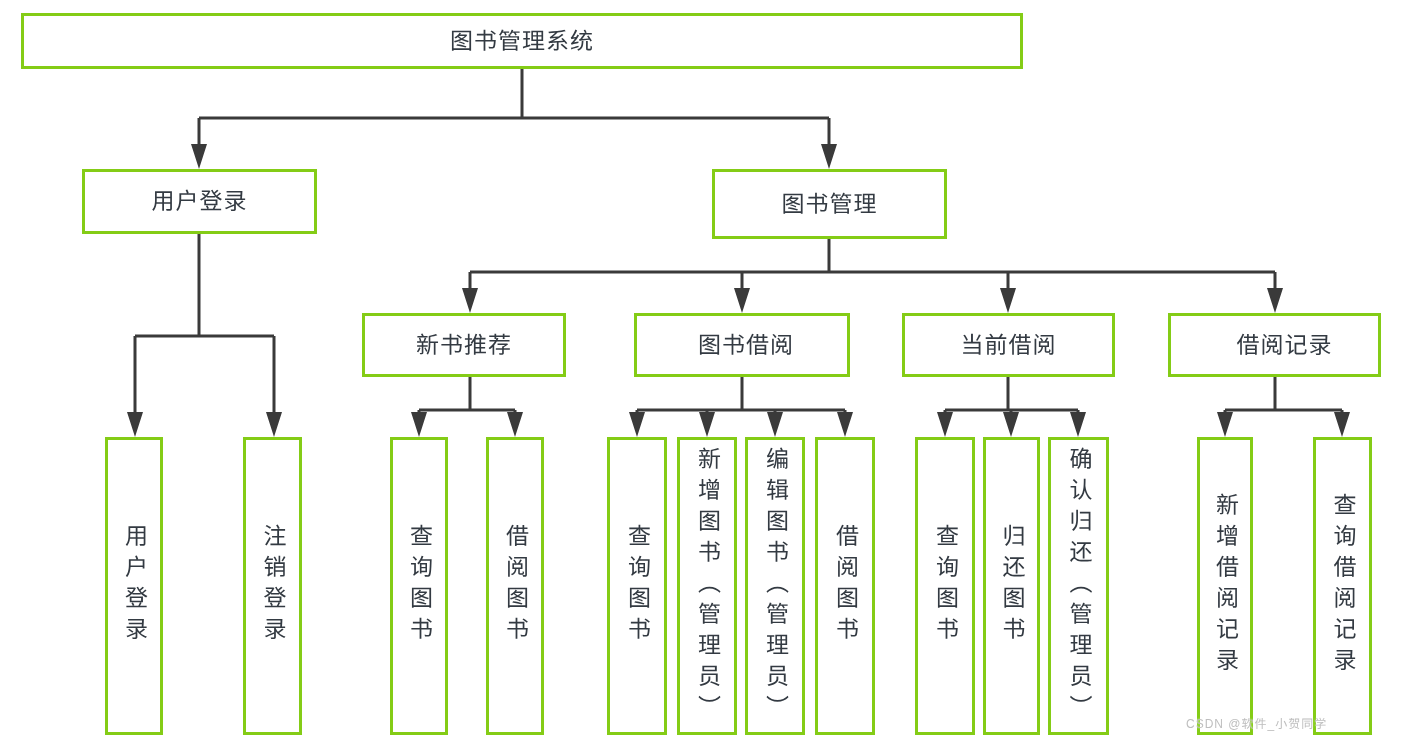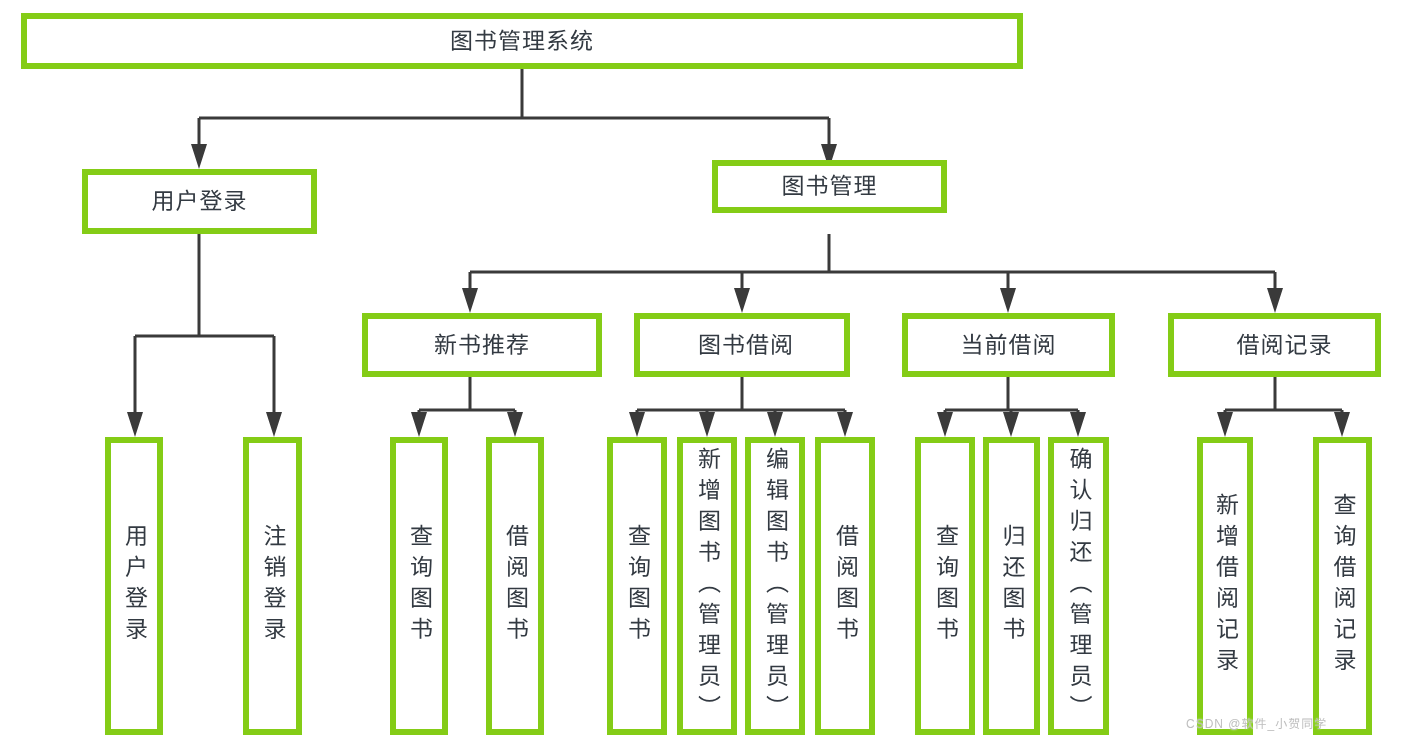--- a/index.html
+++ b/index.html
@@ -1,21 +1,21 @@
 <!DOCTYPE html>
 <html lang="zh-CN"><head>
 <meta charset="utf-8">
 <style>
   html,body{margin:0;padding:0;background:#ffffff;}
   .canvas{
     position:relative;width:1405px;height:747px;background:#ffffff;overflow:hidden;
     font-family:"Liberation Sans",sans-serif;color:#333a42;
   }
   .box{
-    position:absolute;box-sizing:border-box;border:6px solid #84cc16;background:#ffffff;
+    position:absolute;box-sizing:border-box;border:3px solid #84cc16;background:#ffffff;
     display:flex;align-items:center;justify-content:center;
   }
   .h-label{font-size:23px;letter-spacing:1px;white-space:nowrap;line-height:1;}
   .v-label{
     writing-mode:vertical-rl;text-orientation:mixed;
     font-size:23px;letter-spacing:8px;line-height:1;white-space:nowrap;
   }
   .connectors{position:absolute;left:0;top:0;pointer-events:none;}
   .watermark{
     position:absolute;left:1186px;top:714px;font-size:12px;letter-spacing:1px;
@@ -50,25 +50,25 @@
       M1334 412 L1350 412 L1342 437 Z"></path>
   </svg>
 
   <div class="box" style="left:21px;top:13px;width:1002px;height:56px;">
     <span class="h-label">图书管理系统</span>
   </div>
 
   <div class="box" style="left:82px;top:169px;width:235px;height:65px;">
     <span class="h-label">用户登录</span>
   </div>
-  <div class="box" style="left:712px;top:160px;width:235px;height:53px;">
+  <div class="box" style="left:712px;top:169px;width:235px;height:70px;">
     <span class="h-label">图书管理</span>
   </div>
 
-  <div class="box" style="left:362px;top:313px;width:240px;height:64px;">
+  <div class="box" style="left:362px;top:313px;width:204px;height:64px;">
     <span class="h-label">新书推荐</span>
   </div>
   <div class="box" style="left:634px;top:313px;width:216px;height:64px;padding-left:8px;">
     <span class="h-label">图书借阅</span>
   </div>
   <div class="box" style="left:902px;top:313px;width:213px;height:64px;text-align:right;">
     <span class="h-label">当前借阅</span>
   </div>
   <div class="box" style="left:1168px;top:313px;width:213px;height:64px;padding-left:20px;">
     <span class="h-label">借阅记录</span>

